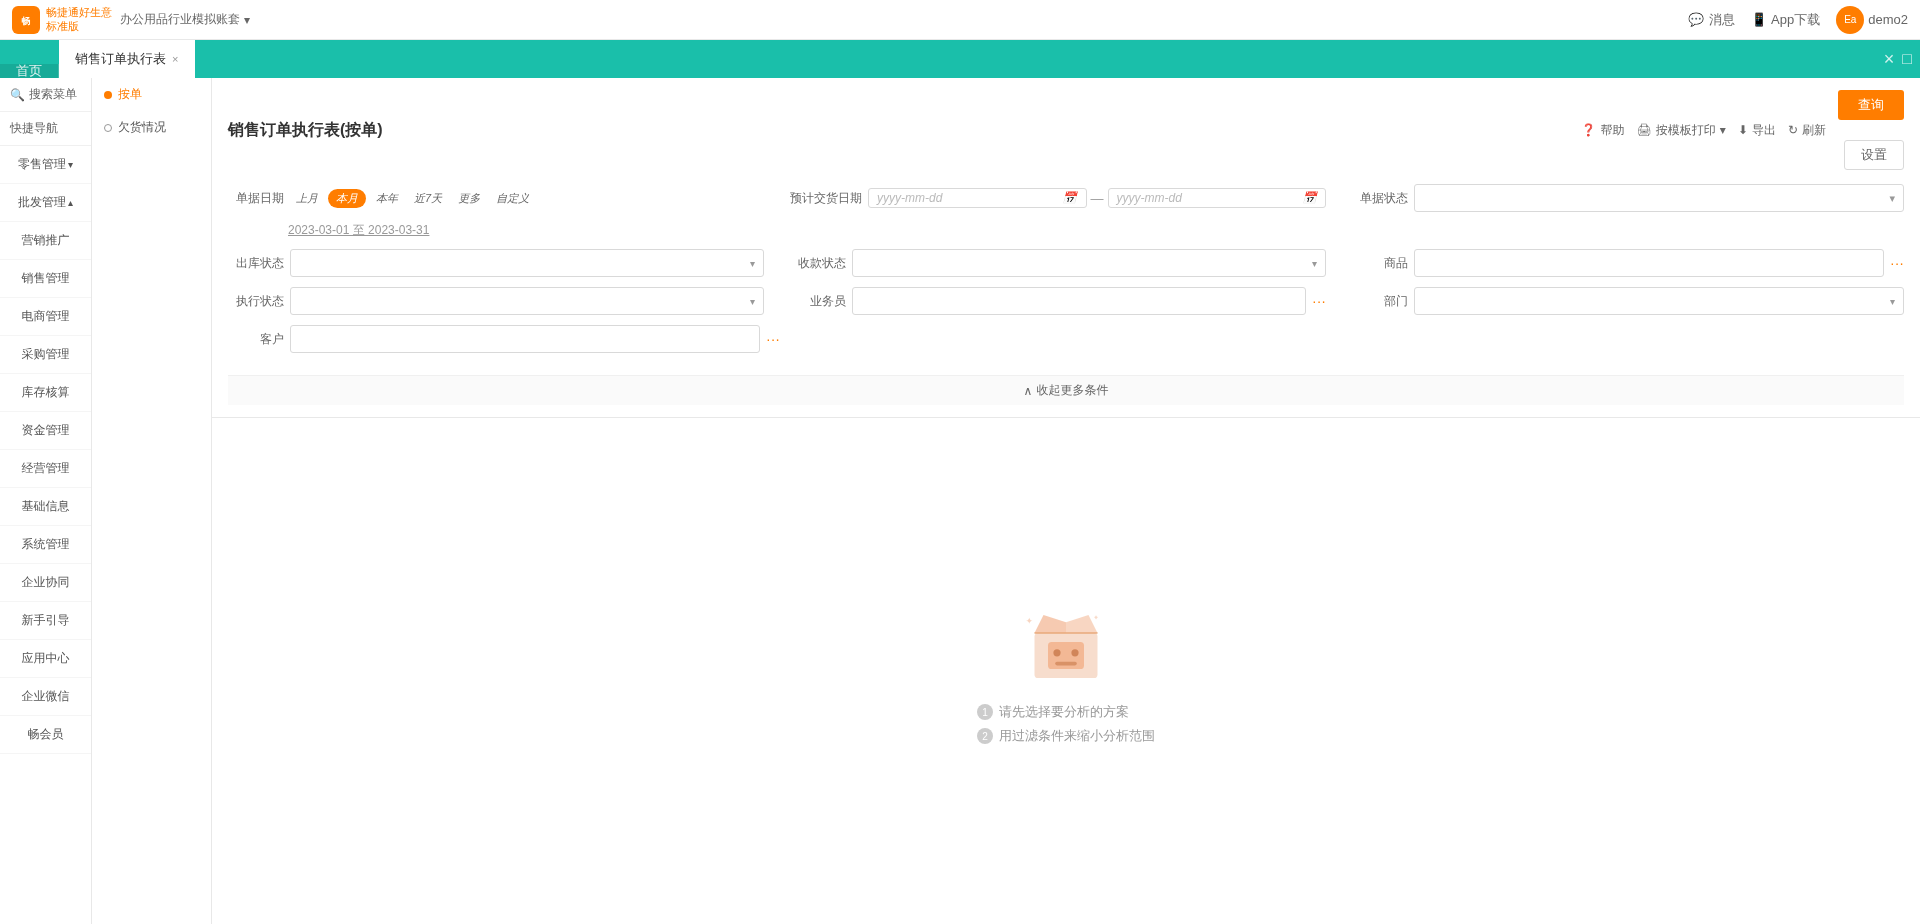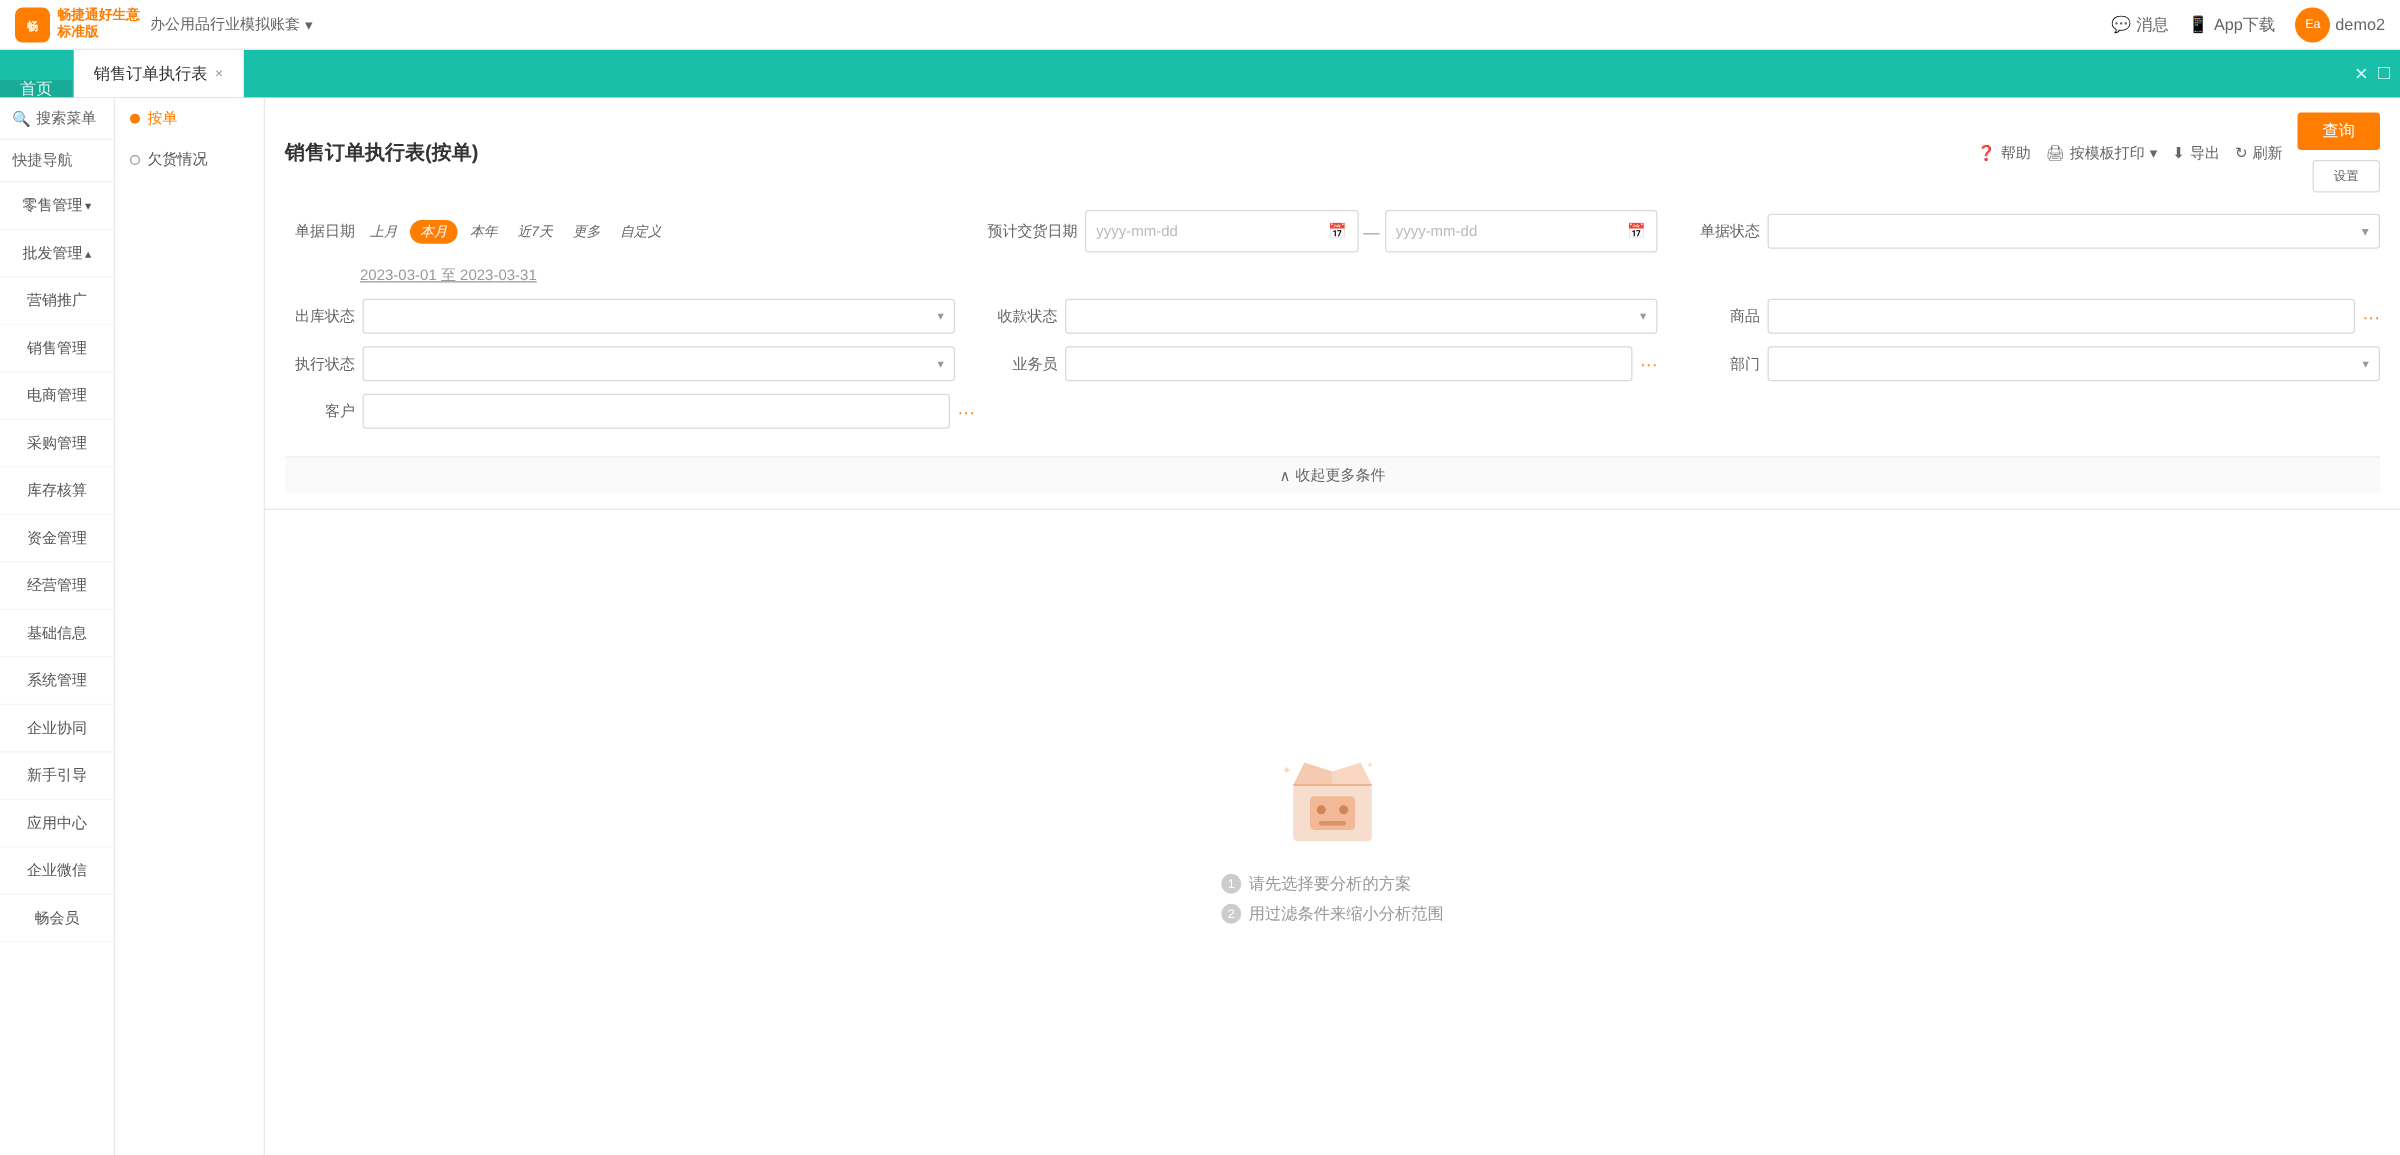--- a/index.html
+++ b/index.html
@@ -15,21 +15,21 @@
       padding: 0 12px;
       justify-content: space-between;
       flex-shrink: 0;
     }
     .topbar-left { display: flex; align-items: center; gap: 8px; }
     .logo-area { display: flex; align-items: center; gap: 6px; }
     .logo-icon {
       width: 28px; height: 28px; background: #ff7d00; border-radius: 6px;
       display: flex; align-items: center; justify-content: center; color: #fff; font-size: 12px; font-weight: bold;
     }
-    .logo-text { font-size: 11px; color: #ff7d00; line-height: 1.2; font-weight: bold; }
+    .logo-text { font-size: 11px; color: #ff7d00; line-height: 1.2; }
     .breadcrumb-area { display: flex; align-items: center; gap: 4px; color: #666; font-size: 12px; }
     .topbar-right { display: flex; align-items: center; gap: 16px; color: #666; font-size: 13px; }
     .topbar-right-item { display: flex; align-items: center; gap: 4px; cursor: pointer; }
     .avatar { width: 28px; height: 28px; border-radius: 50%; background: #ff7d00; display: flex; align-items: center; justify-content: center; color: #fff; font-size: 11px; overflow: hidden; }
 
     
     .nav-tabs {
       height: 38px;
       background: #1abfaa;
       display: flex;
@@ -128,40 +128,40 @@
     }
     .filter-title { font-size: 16px; font-weight: 600; color: #333; }
     .filter-title-actions { display: flex; align-items: center; gap: 12px; }
     .filter-action-item { display: flex; align-items: center; gap: 4px; font-size: 12px; color: #666; cursor: pointer; }
     .btn-query {
       background: #ff7d00; color: #fff; border: none; padding: 6px 20px; border-radius: 3px;
       font-size: 13px; cursor: pointer;
     }
     .btn-settings {
       background: #fff; color: #666; border: 1px solid #d9d9d9; padding: 5px 16px; border-radius: 3px;
-      font-size: 10px; cursor: pointer; margin-top: 4px;
+      font-size: 13px; cursor: pointer; margin-top: 16px;
     }
     .filter-label { font-size: 12px; color: #666; white-space: nowrap; min-width: 56px; text-align: right; }
     .filter-input {
       flex: 1; height: 28px; border: 1px solid #d9d9d9; border-radius: 3px;
       padding: 0 8px; font-size: 12px; color: #333; outline: none;
     }
     .filter-select {
       flex: 1; height: 28px; border: 1px solid #d9d9d9; border-radius: 3px;
       padding: 0 8px; font-size: 12px; color: #333; outline: none;
       display: flex; align-items: center; justify-content: space-between; cursor: pointer;
     }
     .filter-select .chevron { color: #999; font-size: 10px; }
     .date-range-group {
       display: flex; align-items: center; gap: 4px; flex: 1;
     }
     .date-input {
-      flex: 1; height: 34px; border: 1px solid #d9d9d9; border-radius: 3px;
+      flex: 1; height: 20px; border: 1px solid #d9d9d9; border-radius: 3px;
       padding: 0 8px; font-size: 12px; color: #bbb; outline: none;
-      display: flex; align-items: center; justify-content: space-between;
+      display: flex; align-items: center; justify-content: space-between; font-style: italic;
     }
     .date-sep { color: #999; }
 
     
     .date-quick-btns { display: flex; align-items: center; gap: 4px; }
     .date-quick-btn {
       padding: 2px 6px; font-size: 11px; border-radius: 2px;
       cursor: pointer; color: #666; background: transparent; border: none; font-style: italic;
     }
     .date-quick-btn.active { background: #ff7d00; color: #fff; border-radius: 10px; padding: 2px 8px; }

